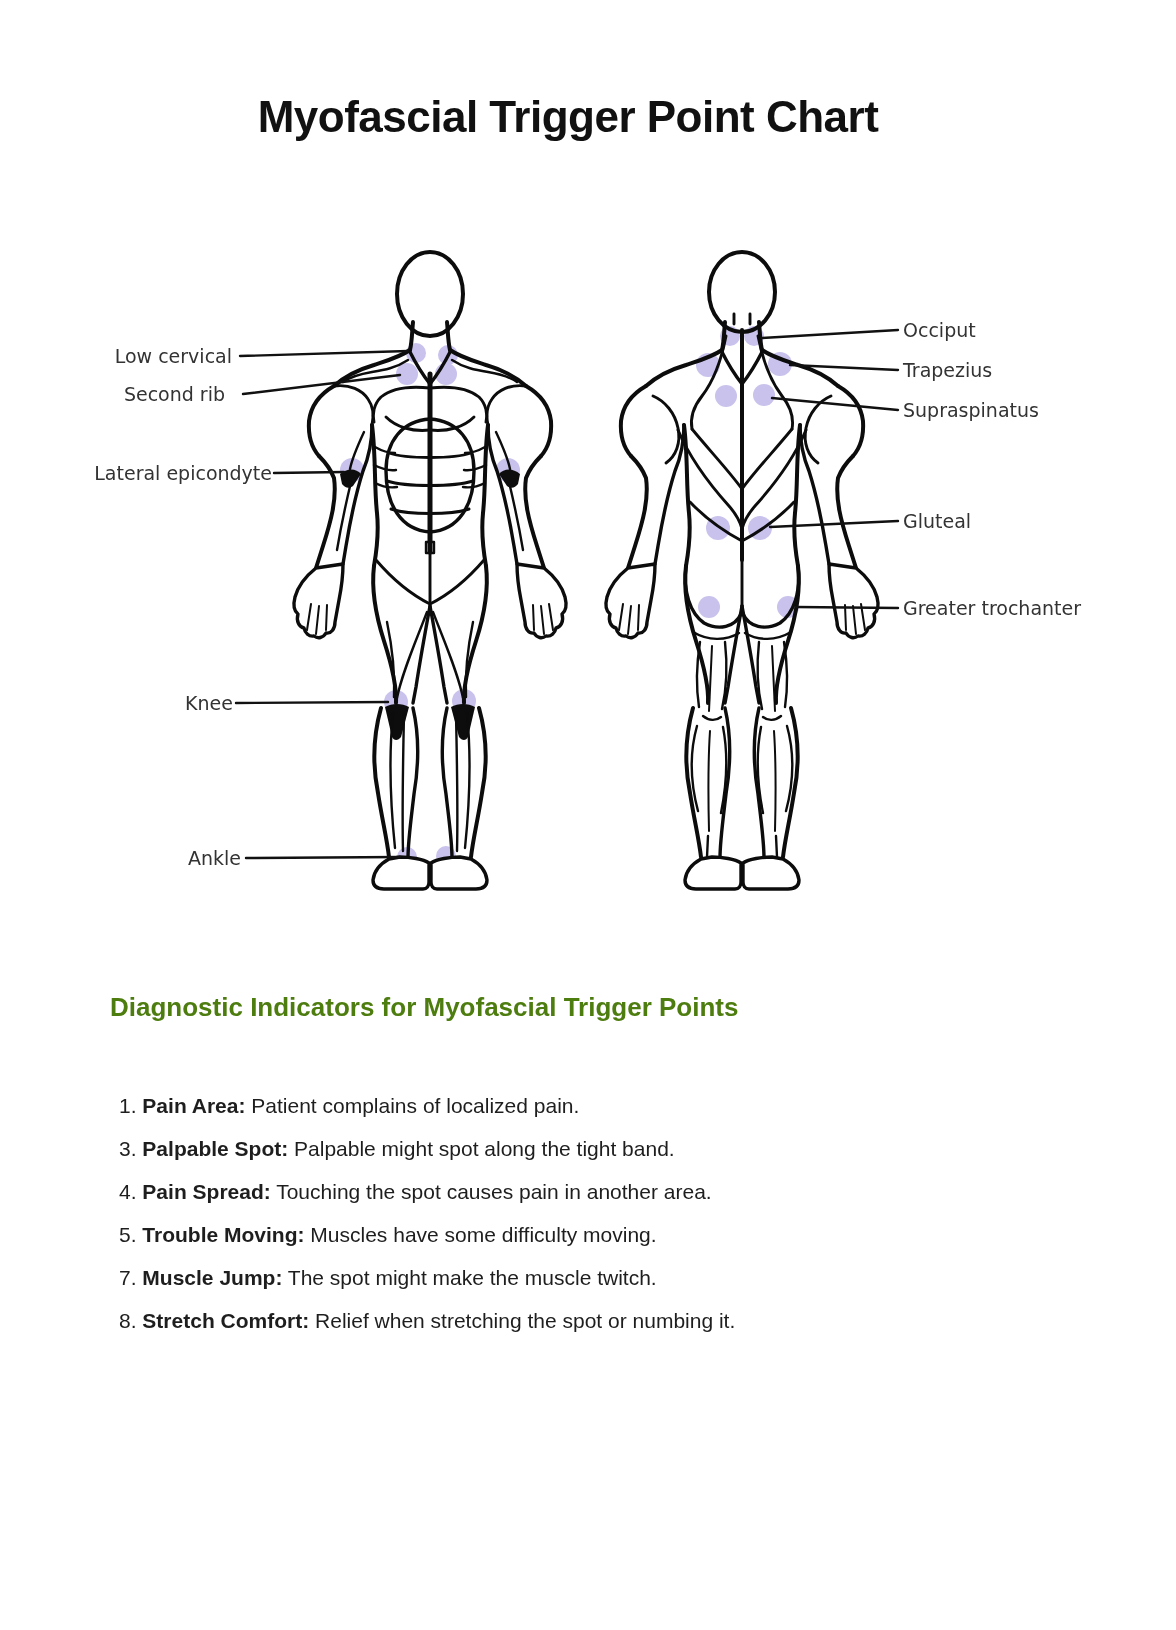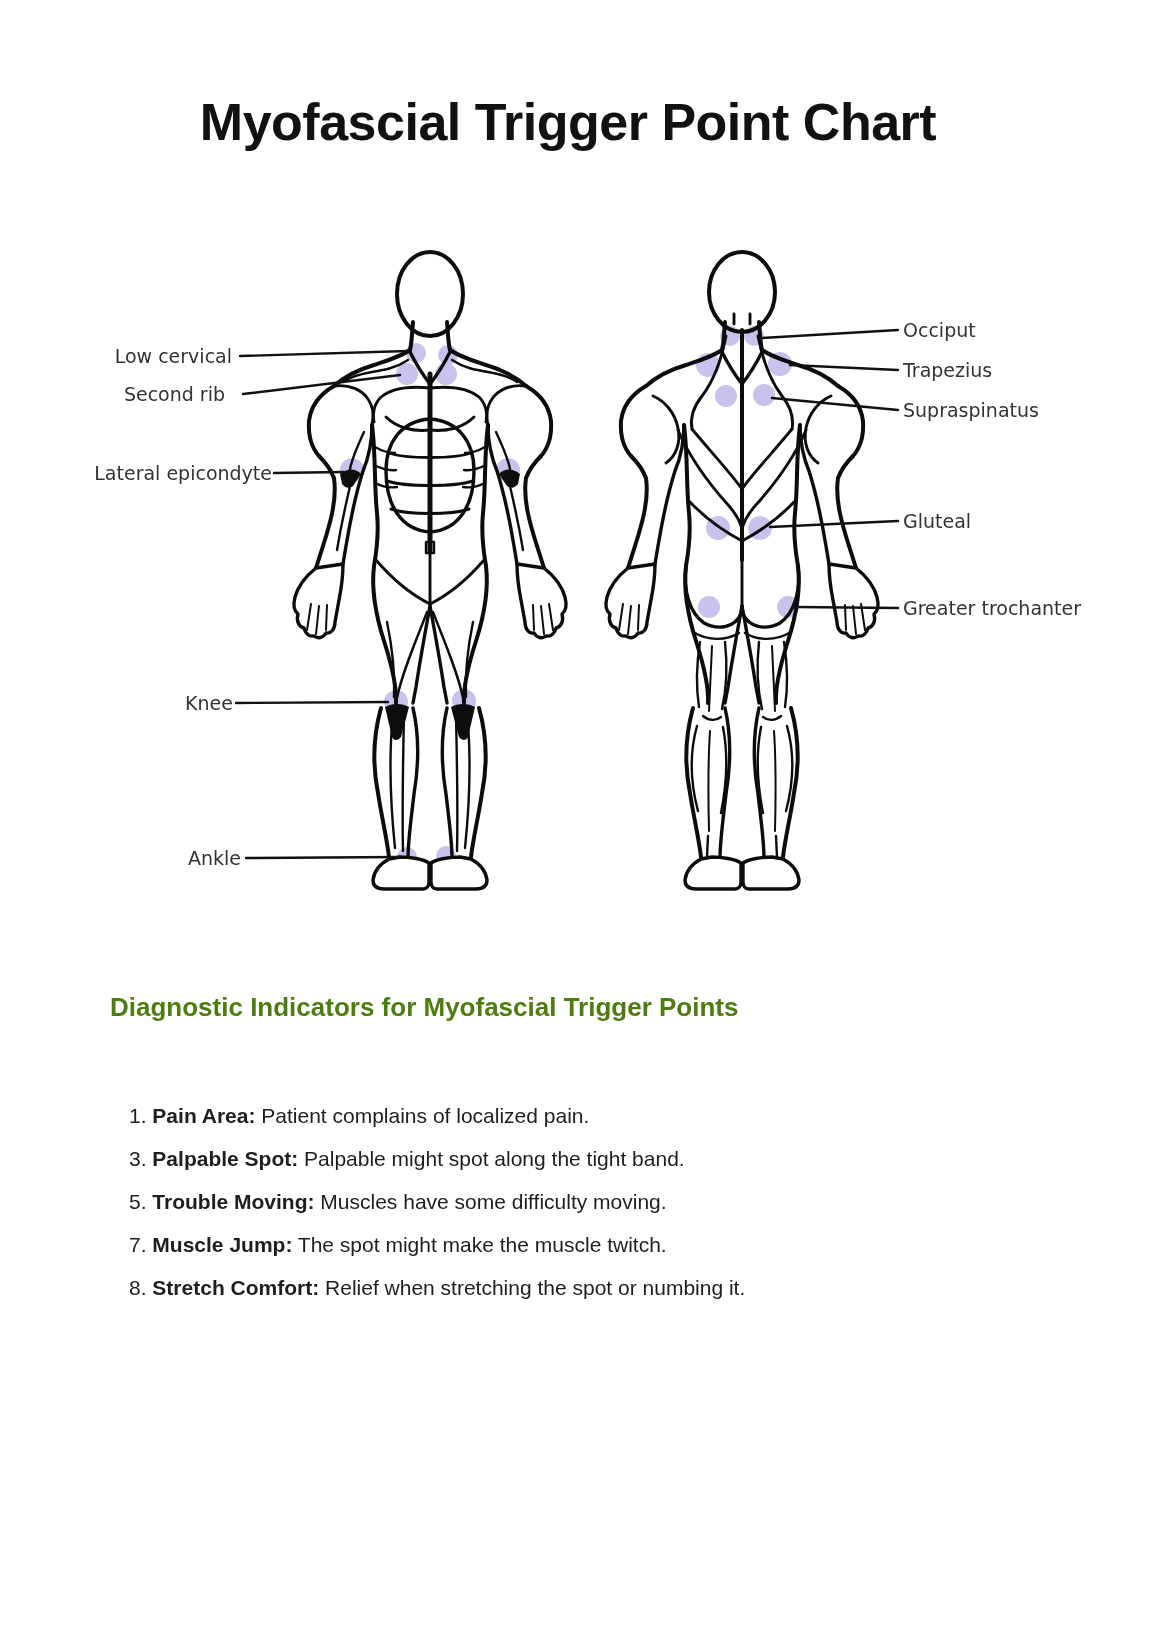--- a/index.html
+++ b/index.html
@@ -9,42 +9,42 @@
     height:1630px;
     background:#ffffff;
     overflow:hidden;
     font-family:"Liberation Sans", sans-serif;
     color:#1c1c1c;
   }
   .title{
     position:absolute;
     top:92px; left:0; width:1136px;
     text-align:center;
-    font-size:52px;
+    font-size:44px;
     font-weight:bold;
     letter-spacing:-0.5px;
     color:#111;
     margin:0;
   }
   .diagram-svg{
     position:absolute;
     top:0; left:0;
   }
   .section-heading{
     position:absolute;
     top:992px; left:110px;
     font-size:26px;
     font-weight:bold;
     color:#4d7c0f;
     margin:0;
   }
   .indicator-list{
     position:absolute;
     top:1093px; left:117px;
-    margin:12px; padding:0;
+    margin:2px; padding:0;
     list-style:none;
     font-size:21px;
     color:#1e1e1e;
   }
   .indicator-list li{
     margin:0 0 22px 0;
     line-height:21px;
     white-space:nowrap;
   }
   .indicator-list .term{font-weight:bold;}
@@ -211,18 +211,19 @@
       <text class="diag-label" x="903" y="521" dominant-baseline="central">Gluteal</text>
       <text class="diag-label" x="903" y="608" dominant-baseline="central">Greater trochanter</text>
     </g>
   </svg>
 
   <h2 class="section-heading">Diagnostic Indicators for Myofascial Trigger Points</h2>
 
   <ul class="indicator-list">
     <li><span>1. </span><span class="term">Pain Area:</span><span> Patient complains of localized pain.</span></li>
     <li><span>3. </span><span class="term">Palpable Spot:</span><span> Palpable might spot along the tight band.</span></li>
+    <li><span>4. </span><span class="term">Pain Spread:</span><span> Touching the spot causes pain in another area.</span></li>
     <li><span>5. </span><span class="term">Trouble Moving:</span><span> Muscles have some difficulty moving.</span></li>
     <li><span>7. </span><span class="term">Muscle Jump:</span><span> The spot might make the muscle twitch.</span></li>
     <li><span>8. </span><span class="term">Stretch Comfort:</span><span> Relief when stretching the spot or numbing it.</span></li>
   </ul>
 
 </div>
 
 </body></html>

